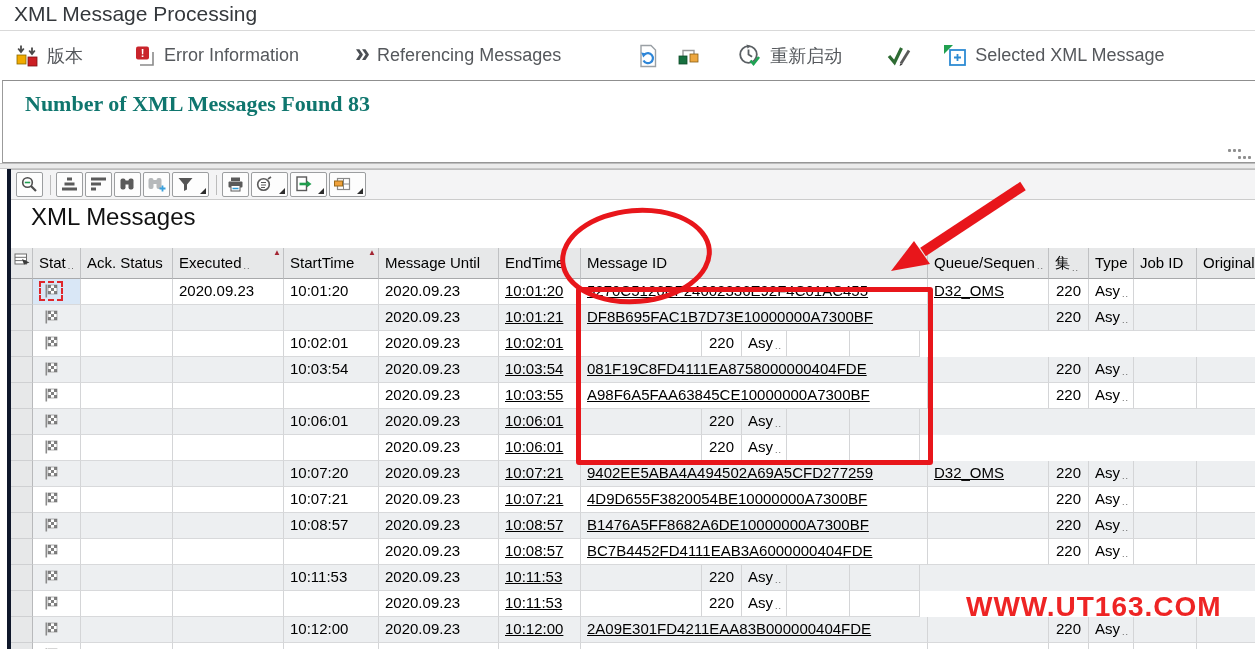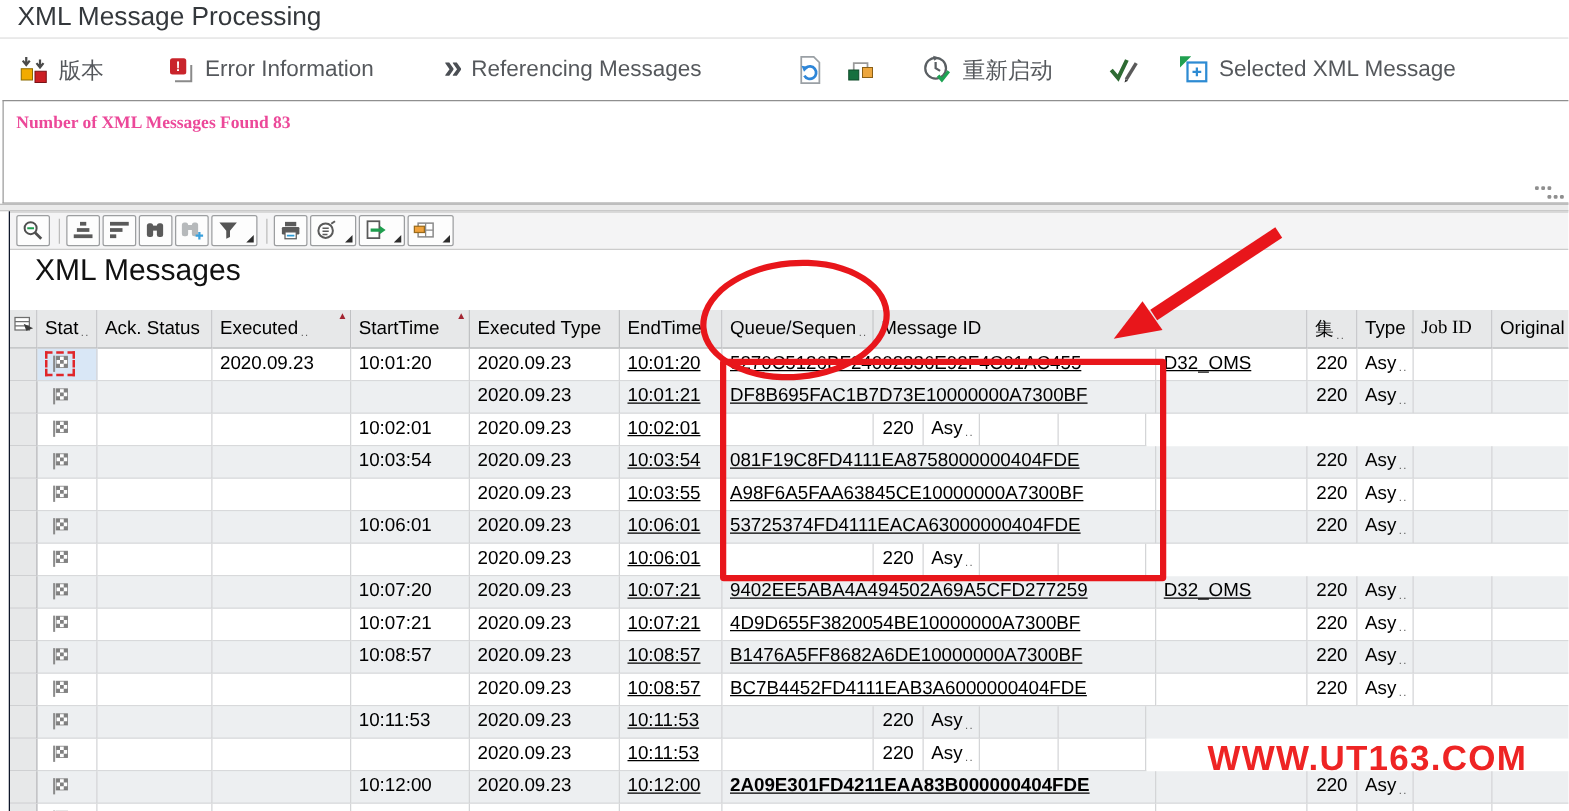--- a/index.html
+++ b/index.html
@@ -12,29 +12,29 @@
 
   
   #apptb{position:absolute;left:0;top:31px;width:100%;height:49px;background:#fff;display:flex;align-items:center;}
   .tbitem{display:inline-flex;align-items:center;gap:7px;color:#55585c;font-size:18px;white-space:nowrap;cursor:default;}
   .tbitem svg{flex:0 0 auto;}
   .chev{font-size:27px;font-weight:bold;color:#4b4f54;line-height:20px;margin-top:-6px;}
 
   
   #msgpanel{position:absolute;left:2px;top:80px;width:1253px;height:83px;background:#fff;
     border-top:1px solid #8f8f8f;border-bottom:1px solid #969696;border-left:1px solid #9b9b9b;box-sizing:border-box;}
-  #msgpanel .txt{position:absolute;left:10px;top:10px;font-family:"Liberation Serif",serif;font-weight:bold;font-size:14px;color:#ec4899;}
+  #msgpanel .txt{position:absolute;left:22px;top:10px;font-family:"Liberation Serif",serif;font-weight:bold;font-size:22px;color:#0f766e;}
   .grip{position:absolute;display:flex;gap:2px;}
   .grip i{width:3px;height:3px;background:#8f8f8f;border-radius:1px;}
 
   
   #splitter{position:absolute;left:0;top:163px;width:100%;height:6px;background:#ebebeb;border-top:1px solid #bdbdbd;border-bottom:1px solid #c9c9c9;box-sizing:border-box;}
 
   
-  #gridsec{position:absolute;left:7px;top:169px;width:1248px;height:480px;background:#fff;border-left:1px solid #0f172a;box-sizing:border-box;overflow:hidden;}
+  #gridsec{position:absolute;left:7px;top:169px;width:1248px;height:480px;background:#fff;border-left:4px solid #0f172a;box-sizing:border-box;overflow:hidden;}
   #alvtb{position:absolute;left:0;top:0;width:100%;height:31px;background:#f4f4f5;border-top:1px solid #bdbdbd;border-bottom:1px solid #cccccc;box-sizing:border-box;display:flex;align-items:center;padding-left:5px;}
   .abtn{width:27px;height:25px;border:1px solid #9c9ea0;border-radius:2px;background:#fdfdfd;display:inline-flex;align-items:center;justify-content:center;position:relative;margin-right:2px;box-sizing:border-box;}
   .abtn.dd{width:37px;justify-content:flex-start;padding-left:3px;}
   .corner{position:absolute;right:2px;bottom:2px;width:0;height:0;border-left:6px solid transparent;border-bottom:6px solid #2d2d2d;}
   .sep{width:1px;height:20px;background:#bcbcbc;margin:0 5px;}
 
   #gridtitle{position:absolute;left:20px;top:34px;font-size:24px;color:#111;}
 
   
   #ghead{position:absolute;left:0;top:79px;display:flex;height:31px;}
@@ -247,27 +247,27 @@
         <div class="hcell sel" style="width: 22px;"><svg width="17" height="15" viewBox="0 0 17 15">
             <rect x="1" y="2" width="11.5" height="10" fill="#fff" stroke="#6e6e6e"></rect>
             <line x1="1" y1="5.3" x2="12.5" y2="5.3" stroke="#6e6e6e"></line>
             <line x1="1" y1="8.6" x2="12.5" y2="8.6" stroke="#6e6e6e"></line>
             <polygon points="8,7 15.5,10.5 10,12.5" fill="#3b3b3b"></polygon>
           </svg></div>
         <div class="hcell" style="width: 48px;"><span>Stat</span><span class="dots">..</span></div>
         <div class="hcell" style="width: 92px;"><span>Ack. Status</span></div>
         <div class="hcell" style="width: 111px;"><span>Executed</span><span class="dots">..</span><span class="sort">▲</span></div>
         <div class="hcell" style="width: 95px;"><span>StartTime</span><span class="sort">▲</span></div>
-        <div class="hcell" style="width: 120px;"><span>Executed Type</span></div>
+        <div class="hcell" style="width: 120px;"><span>Message Until</span></div>
         <div class="hcell" style="width: 82px;"><span>EndTime</span></div>
+        <div class="hcell" style="width: 347px;"><span>Message ID</span></div>
         <div class="hcell" style="width: 121px;"><span>Queue/Sequen</span><span class="dots">..</span></div>
-        <div class="hcell" style="width: 347px;"><span>Message ID</span></div>
         <div class="hcell" style="width: 40px;"><span>集</span><span class="dots">..</span></div>
         <div class="hcell" style="width: 45px;"><span>Type</span></div>
-        <div class="hcell" style="width: 63px; font-family: Liberation Serif, serif;"><span>Job ID</span></div>
+        <div class="hcell" style="width: 63px;"><span>Job ID</span></div>
         <div class="hcell" style="width: 70px;"><span>Original</span></div>
       </div>
     <div id="gbody">
         <div class="grow">
           <div class="cell sel" style="width: 22px;"></div>
           <div class="cell stat selcell" style="width: 48px;"><span class="flagwrap focus"><svg width="14" height="14" viewBox="0 0 14 14">
                 <rect x="1.5" y="0.5" width="1.6" height="13" fill="#8b8b8b"></rect>
                 <rect x="4" y="1" width="9" height="9" fill="#fff" stroke="#9a9a9a" stroke-width="0.8"></rect>
                 <g fill="#6b6b6b" fill-opacity="0.85">
                   <rect x="4" y="1" width="3" height="3"></rect>
@@ -399,21 +399,20 @@
                   <rect x="7" y="4" width="3" height="3"></rect>
                   <rect x="4" y="7" width="3" height="3"></rect>
                   <rect x="10" y="7" width="3" height="3"></rect>
                 </g>
               </svg></span></div>
           <div class="cell c-ack" style="width: 92px;"></div>
           <div class="cell c-executed" style="width: 111px;"></div>
           <div class="cell c-start" style="width: 95px;"><span>10:06:01</span></div>
           <div class="cell c-until" style="width: 120px;"><span>2020.09.23</span></div>
           <div class="cell c-end" style="width: 82px;"><span class="lnk">10:06:01</span></div>
-          <div class="cell c-msgid" style="width: 347px;"><span class="lnk">53725374FD4111EACA63000000404FDE</span></div>
           <div class="cell c-queue" style="width: 121px;"></div>
           <div class="cell c-ji" style="width: 40px;"><span>220</span></div>
           <div class="cell c-type" style="width: 45px;"><span>Asy</span><span class="dots">..</span></div>
           <div class="cell c-jobid" style="width: 63px;"></div>
           <div class="cell c-original" style="width: 70px;"></div>
         </div>
         <div class="grow">
           <div class="cell sel" style="width: 22px;"></div>
           <div class="cell stat" style="width: 48px;"><span class="flagwrap"><svg width="14" height="14" viewBox="0 0 14 14">
                 <rect x="1.5" y="0.5" width="1.6" height="13" fill="#8b8b8b"></rect>
@@ -596,21 +595,21 @@
                   <rect x="7" y="4" width="3" height="3"></rect>
                   <rect x="4" y="7" width="3" height="3"></rect>
                   <rect x="10" y="7" width="3" height="3"></rect>
                 </g>
               </svg></span></div>
           <div class="cell c-ack" style="width: 92px;"></div>
           <div class="cell c-executed" style="width: 111px;"></div>
           <div class="cell c-start" style="width: 95px;"><span>10:12:00</span></div>
           <div class="cell c-until" style="width: 120px;"><span>2020.09.23</span></div>
           <div class="cell c-end" style="width: 82px;"><span class="lnk">10:12:00</span></div>
-          <div class="cell c-msgid" style="width: 347px; font-weight: bold;"><span class="lnk">2A09E301FD4211EAA83B000000404FDE</span></div>
+          <div class="cell c-msgid" style="width: 347px;"><span class="lnk">2A09E301FD4211EAA83B000000404FDE</span></div>
           <div class="cell c-queue" style="width: 121px;"></div>
           <div class="cell c-ji" style="width: 40px;"><span>220</span></div>
           <div class="cell c-type" style="width: 45px;"><span>Asy</span><span class="dots">..</span></div>
           <div class="cell c-jobid" style="width: 63px;"></div>
           <div class="cell c-original" style="width: 70px;"></div>
         </div>
         <div class="grow">
           <div class="cell sel" style="width: 22px;"></div>
           <div class="cell stat" style="width: 48px;"><span class="flagwrap"><svg width="14" height="14" viewBox="0 0 14 14">
                 <rect x="1.5" y="0.5" width="1.6" height="13" fill="#8b8b8b"></rect>

